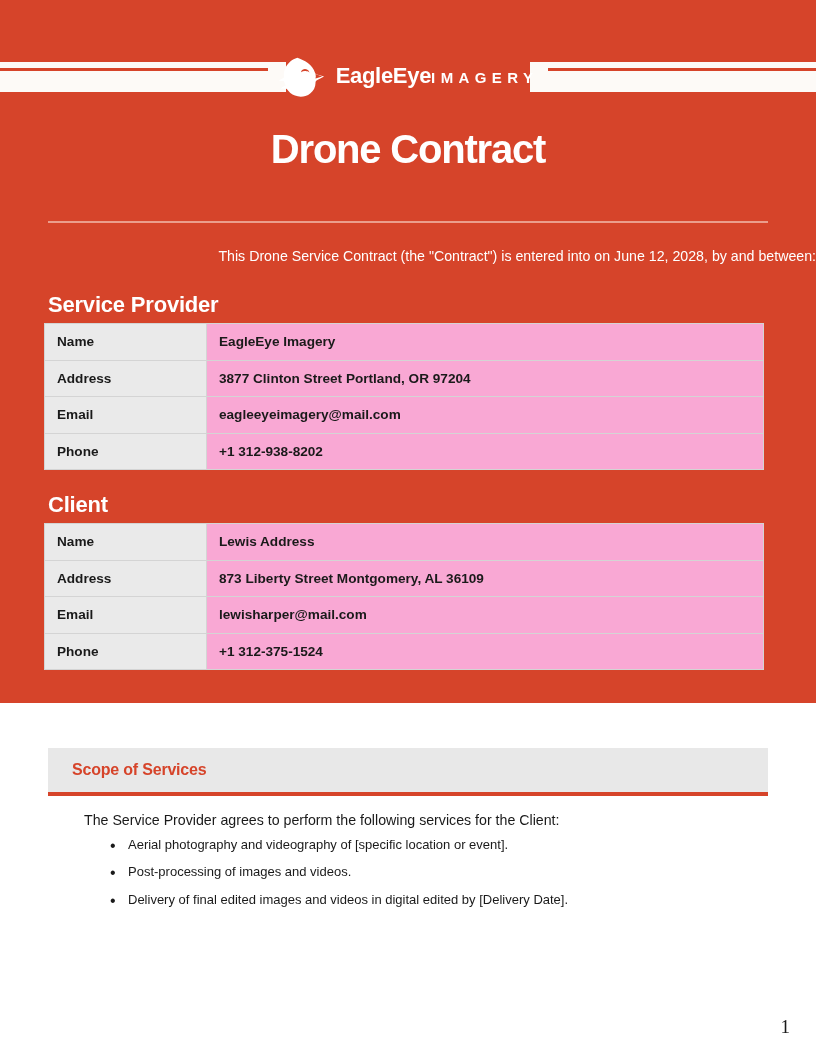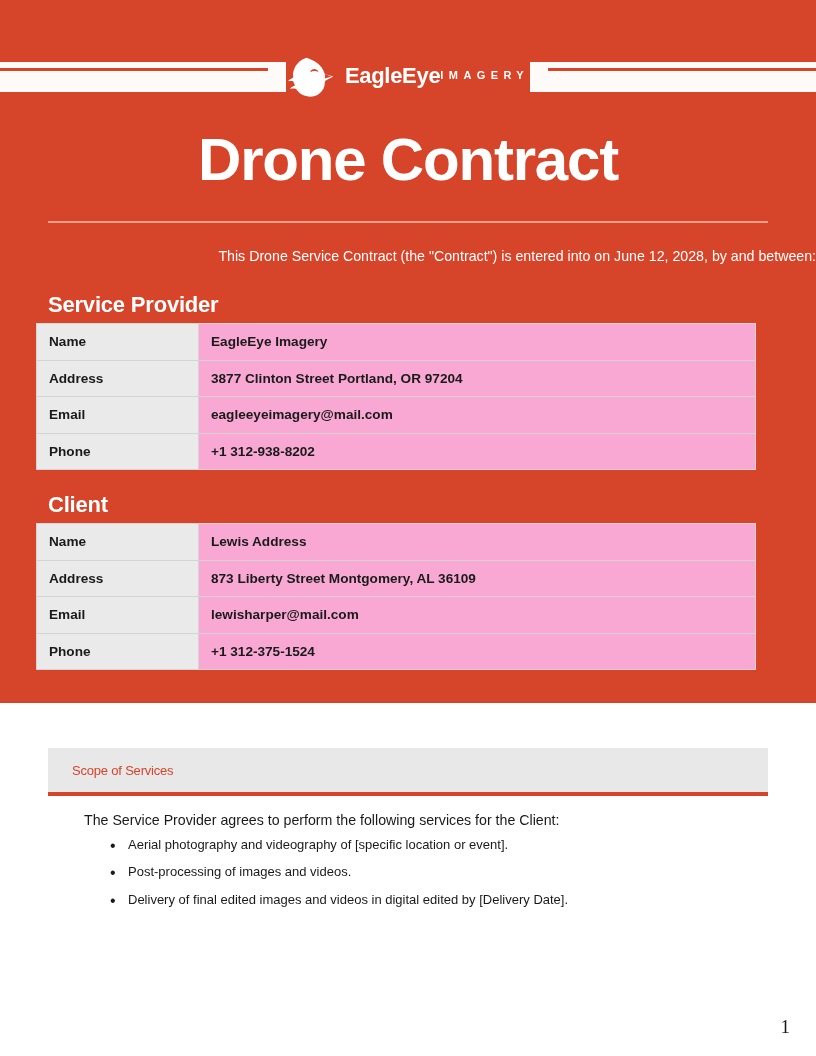--- a/index.html
+++ b/index.html
@@ -73,35 +73,35 @@
   .logo-text { display: flex; flex-direction: row; line-height: 1; }
 
   .logo-name {
     font-size: 22px;
     font-weight: 800;
     color: #ffffff;
     letter-spacing: -0.3px;
   }
 
   .logo-sub {
-    font-size: 11px;
+    font-size: 15px;
     font-weight: 600;
     color: #ffffff;
     letter-spacing: 5.4px;
     margin-top: 5px;
   }
 
   
   .doc-title {
     position: absolute;
     left: 0;
     top: 128px;
     width: 816px;
     text-align: center;
-    font-size: 60px;
+    font-size: 40px;
     font-weight: 800;
     color: #ffffff;
     letter-spacing: -1.2px;
     line-height: 1.05;
   }
 
   .title-rule {
     position: absolute;
     left: 48px;
     top: 221px;
@@ -127,21 +127,21 @@
     font-size: 22px;
     font-weight: 800;
     color: #ffffff;
     letter-spacing: -0.2px;
   }
   .party-heading-provider { top: 292px; }
   .party-heading-client   { top: 492px; }
 
   .party-table {
     position: absolute;
-    left: 36px;
+    left: 44px;
     width: 720px;
     border-collapse: collapse;
     background: #ffffff;
     table-layout: fixed;
   }
   .party-table-provider { top: 323px; }
   .party-table-client   { top: 523px; }
 
   .party-table td {
     border: 1px solid #d4d4d4;
@@ -170,22 +170,22 @@
     top: 748px;
     width: 720px;
     height: 44px;
     background: #e8e8e8;
     display: flex;
     align-items: center;
   }
 
   .scope-banner-title {
     margin-left: 24px;
-    font-size: 13px;
-    font-weight: 400;
+    font-size: 16px;
+    font-weight: 700;
     color: #d6442a;
     letter-spacing: -0.2px;
   }
 
   .scope-underline {
     position: absolute;
     left: 48px;
     top: 792px;
     width: 720px;
     height: 4px;

